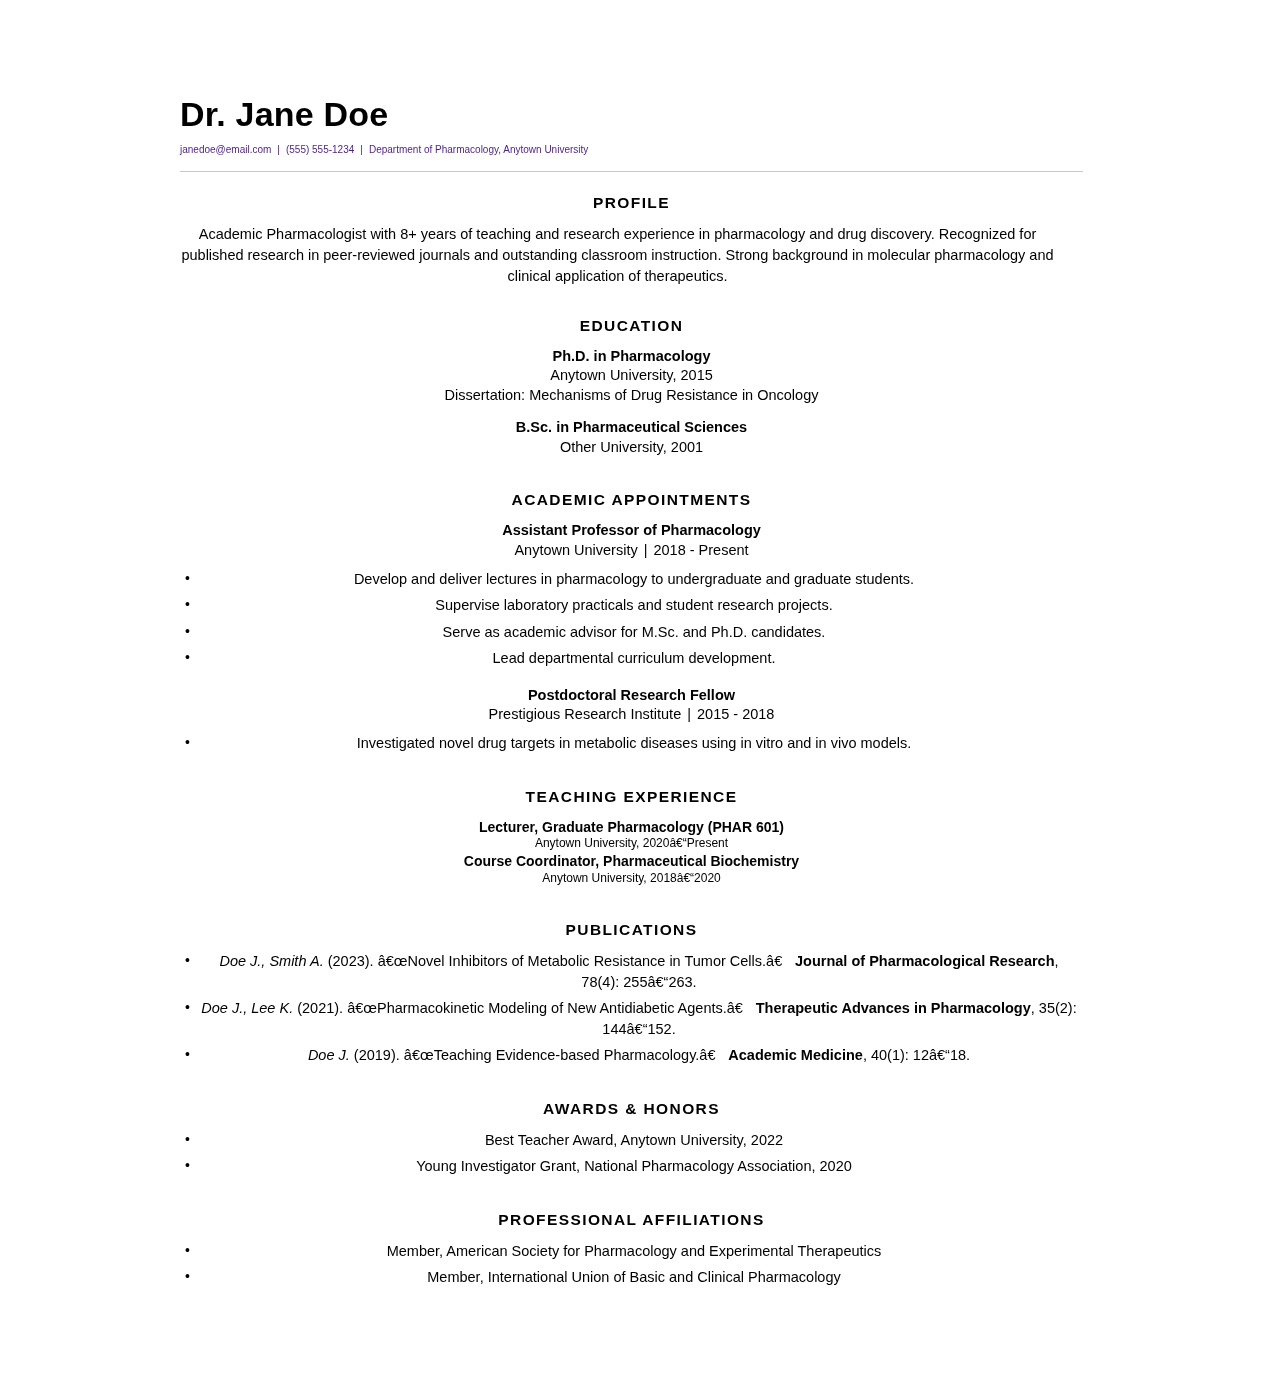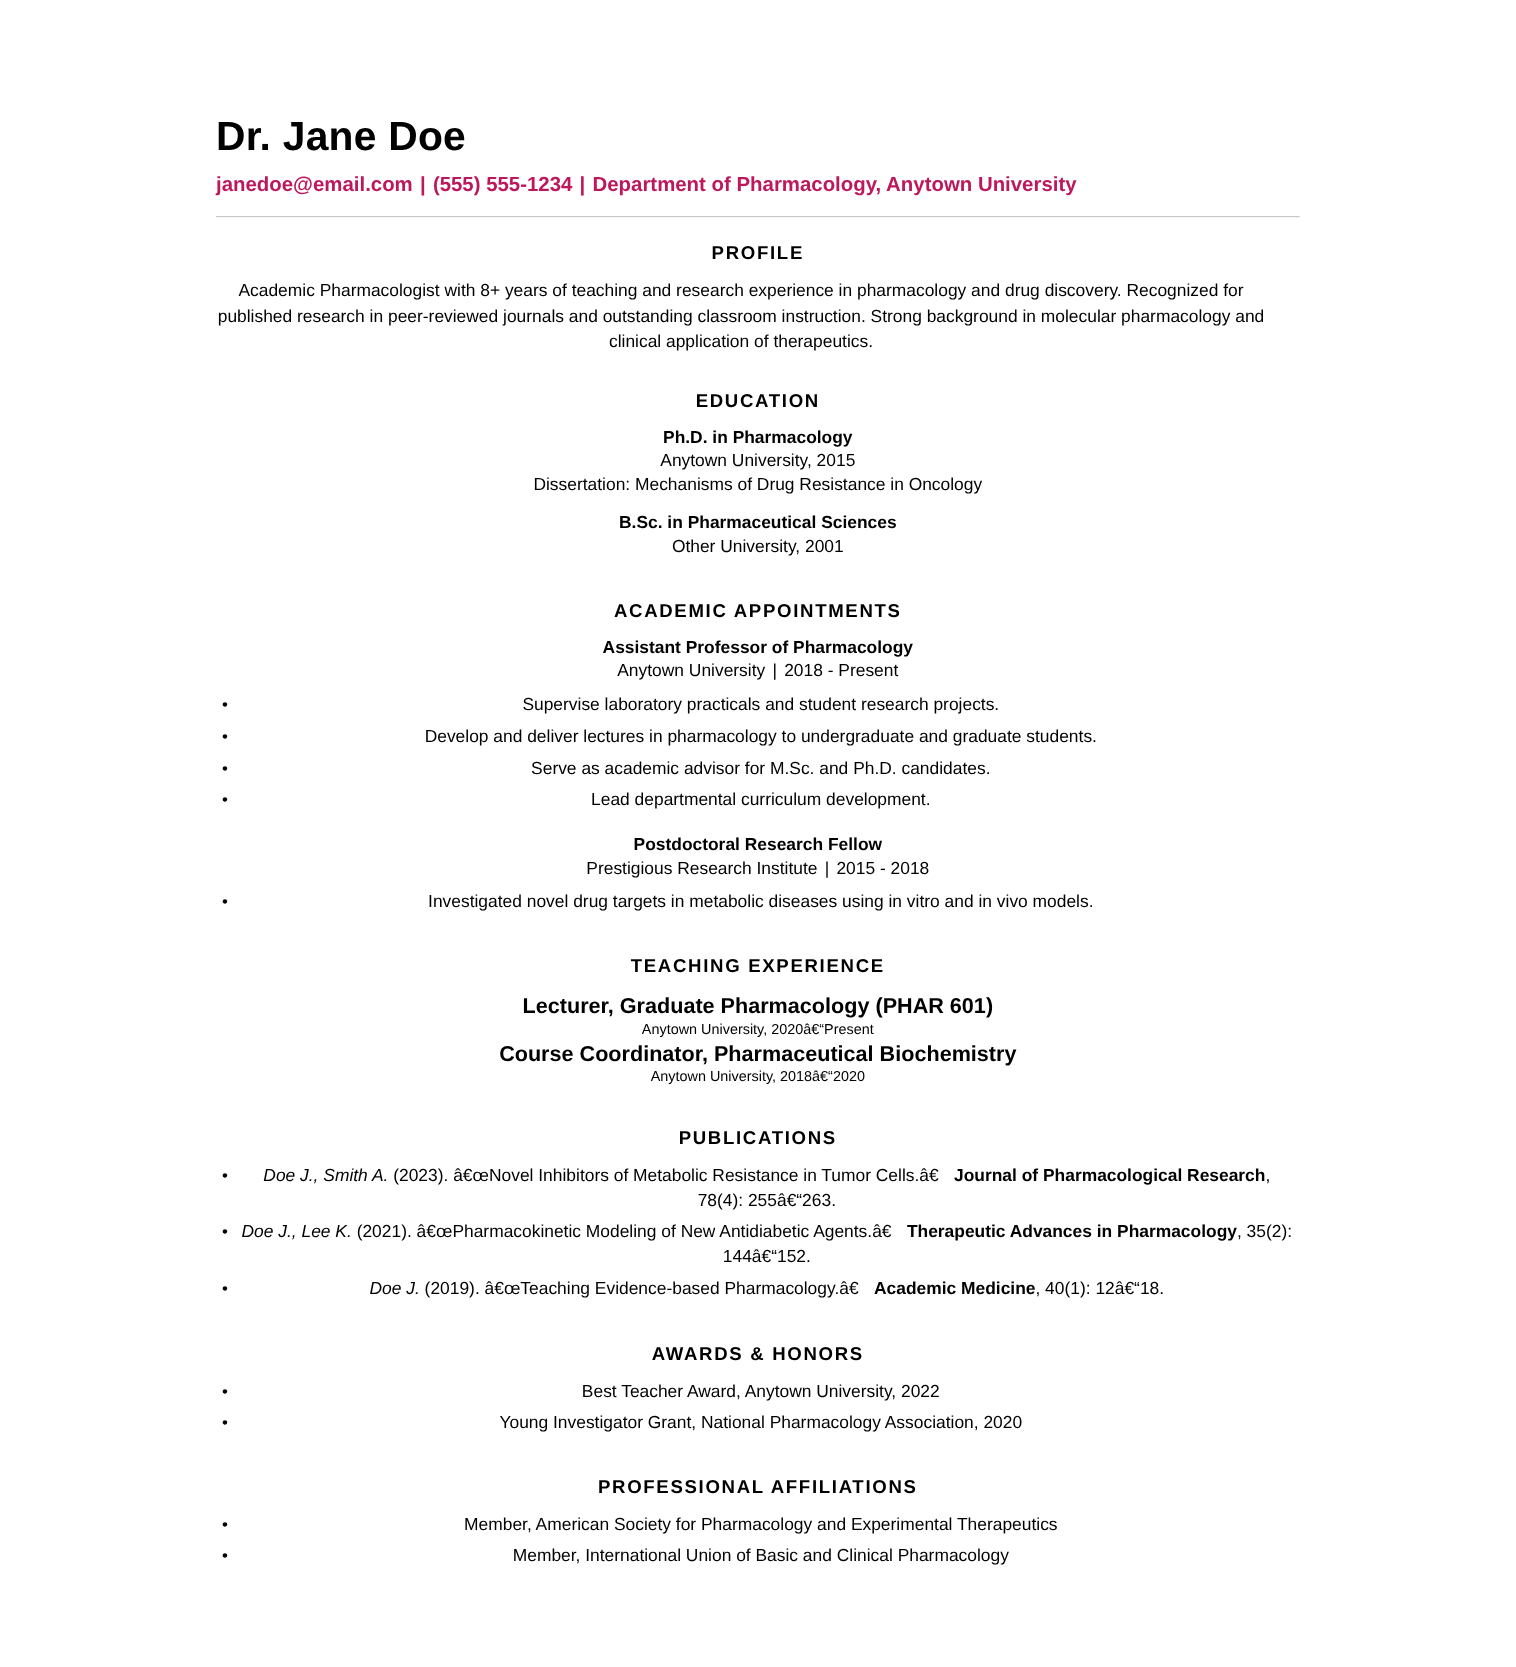--- a/index.html
+++ b/index.html
@@ -25,25 +25,24 @@
 
   
   .name {
     font-size: 34px;
     font-weight: bold;
     letter-spacing: 0.2px;
     line-height: 1.1;
     margin: 0 0 10px 0;
   }
   .contact {
-    font-size: 17px;
+    font-size: 10px;
     line-height: 1.3;
     margin: 0;
-    color: #be185d;
-    font-weight: bold;
+    color: #4c1d95;
   }
   .contact .sep {
     padding: 0 6px;
   }
   .rule {
     border: 0;
     border-top: 1px solid #c8c8c8;
     margin: 15px 0 0 0;
     width: 903px;
   }
@@ -104,21 +103,21 @@
     content: "\2022";
     position: absolute;
     left: 5px;
     top: -1px;
     font-size: 14px;
     line-height: 1.5;
   }
 
   
   .teaching-line-title {
-    font-size: 18px;
+    font-size: 14px;
     font-weight: bold;
     line-height: 1.33;
     margin: 0;
   }
   .teaching-line-sub {
     font-size: 12px;
     line-height: 1.33;
     margin: 0;
   }
 
@@ -186,22 +185,22 @@
 
   <section class="section sec-gap-xl">
     <h2 class="section-title">ACADEMIC APPOINTMENTS</h2>
 
     <div class="entry">
       <p class="entry-title">Assistant Professor of Pharmacology</p>
       <p class="entry-sub">
         <span>Anytown University</span><span class="bar">|</span><span>2018 - Present</span>
       </p>
       <ul class="bullets">
+        <li>Develop and deliver lectures in pharmacology to undergraduate and graduate students.</li>
         <li>Supervise laboratory practicals and student research projects.</li>
-        <li>Develop and deliver lectures in pharmacology to undergraduate and graduate students.</li>
         <li>Serve as academic advisor for M.Sc. and Ph.D. candidates.</li>
         <li>Lead departmental curriculum development.</li>
       </ul>
     </div>
 
     <div class="entry" style="margin-top:17px;">
       <p class="entry-title">Postdoctoral Research Fellow</p>
       <p class="entry-sub">
         <span>Prestigious Research Institute</span><span class="bar">|</span><span>2015 - 2018</span>
       </p>

